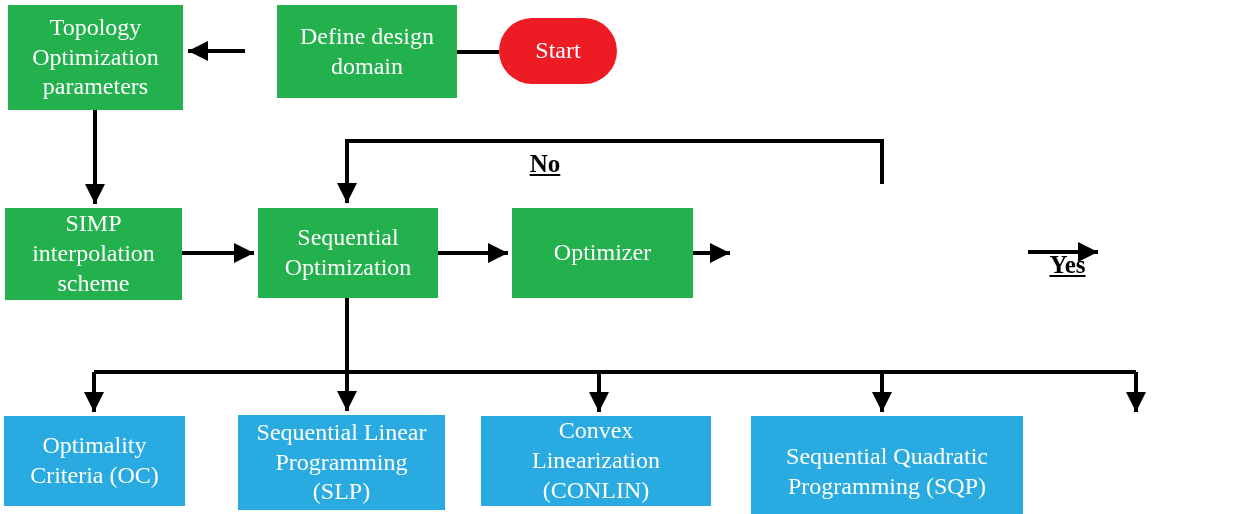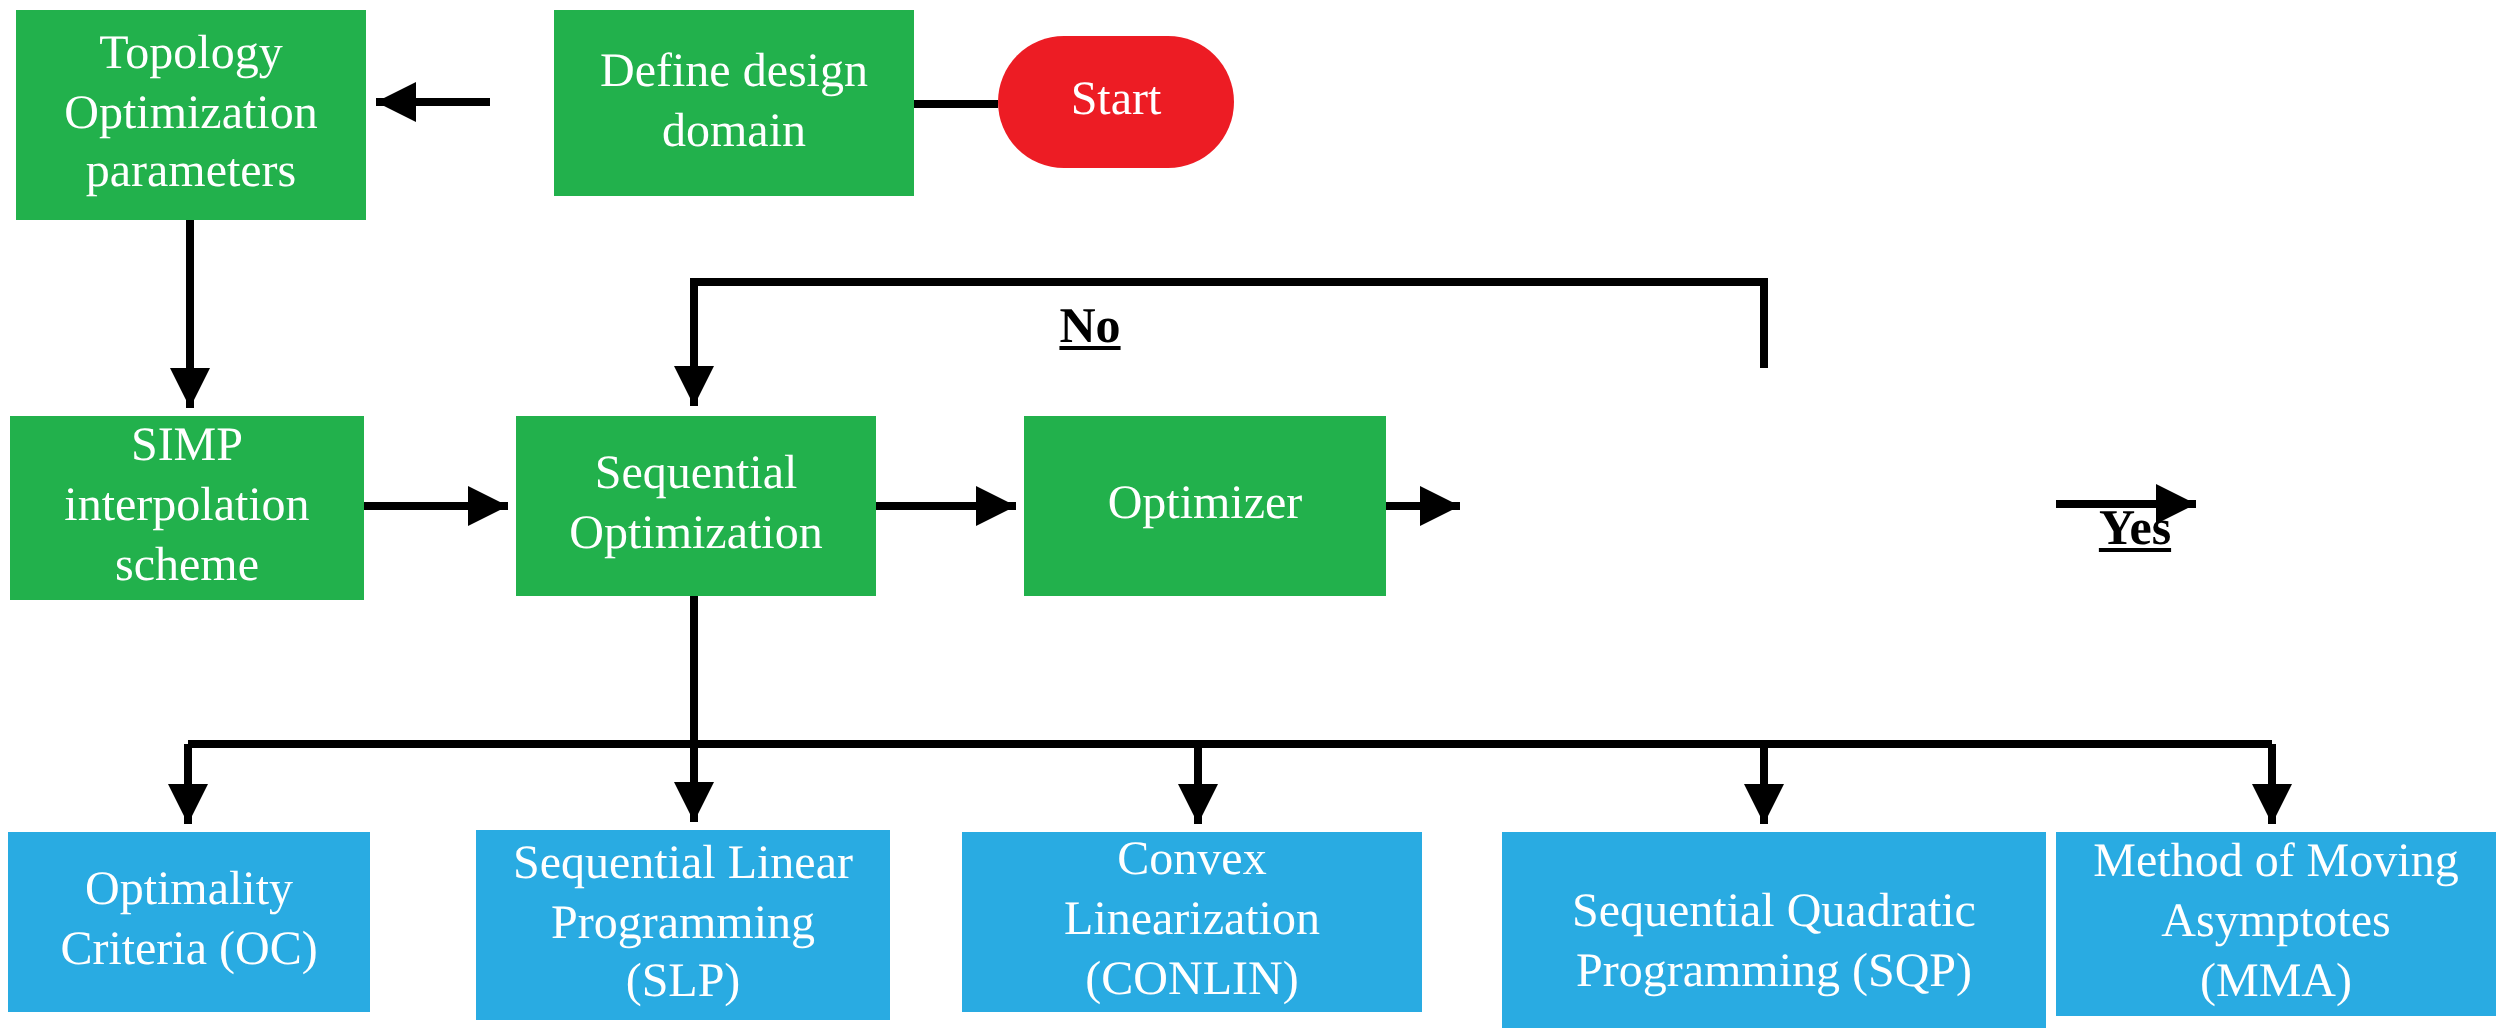--- a/index.html
+++ b/index.html
@@ -112,21 +112,18 @@
 Programming
 (SLP)</div>
 
   <div class="node method" style="left:481px; top:416px; width:230px; height:90px;">Convex
 Linearization
 (CONLIN)</div>
 
   <div class="node method" style="left:751px; top:416px; width:272px; height:112px;">Sequential Quadratic
 Programming (SQP)</div>
 
-  <div class="node method" style="left:1028px; top:416px; width:220px; height:92px;">Method of Moving
-Asymptotes
-(MMA)</div>
 
   <div class="edge-label" style="left:495px; top:150px; width:100px;">No</div>
 
   <div class="edge-label" style="left:1030px; top:212px; width:75px;margin-top:39px;">Yes</div>
 
 </div>
 
 </body></html>

